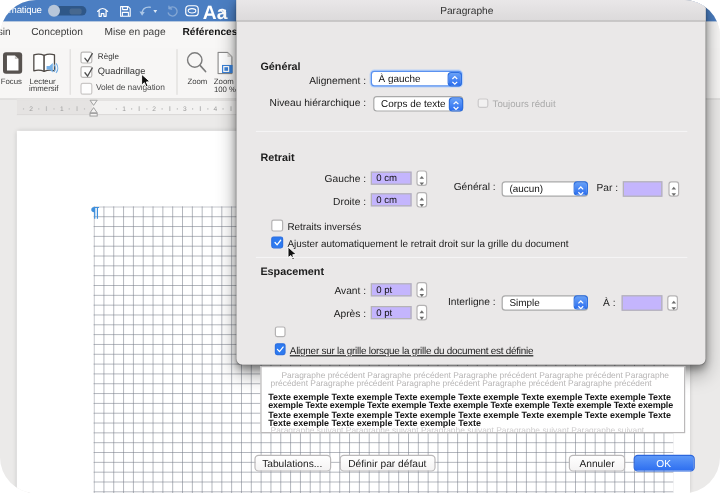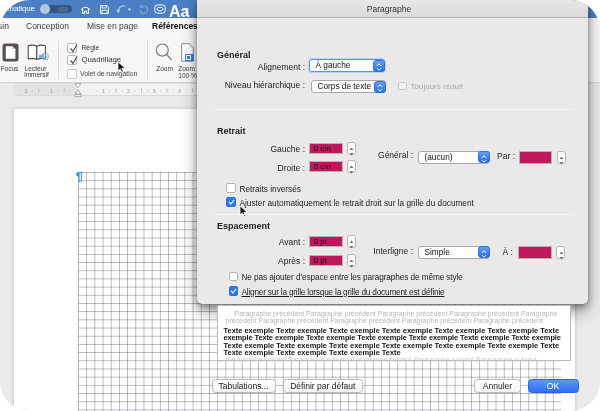--- a/index.html
+++ b/index.html
@@ -48,21 +48,21 @@
 #seg .s1 { position:absolute; left:0; top:0; width:93px; height:14px; background:#2d7af0; color:#fff; border-radius:4px 0 0 4px; text-align:center; line-height:14px; }
 #seg .s2 { position:absolute; left:93px; top:0; width:71px; height:14px; background:#fff; color:#111; border:1px solid #bcbabb; border-left:none; border-radius:0 4px 4px 0; text-align:center; line-height:13px; font-size:8.5px; }
 .hdr { position:absolute; font-size:9px; font-weight:bold; color:#1c1c1c; white-space:nowrap; }
 .lbl { position:absolute; font-size:8.5px; color:#1c1c1c; white-space:nowrap; text-align:right; }
 .sep { position:absolute; left:16px; width:360px; height:1px; background:#d6d4d5; border-bottom:1px solid rgba(255,255,255,0.75); }
 
 .popup { position:absolute; height:13px; background:#fff; border:1px solid #a9a9a9; border-radius:3px; font-size:8.5px; color:#111;text-decoration:underline; }
 .popup .pt { position:absolute; left:5.5px; top:1px; font-size:8.25px; white-space:nowrap; }
 .popup .pb { position:absolute; right:-0.5px; top:-0.5px; bottom:-0.5px; width:11.5px; height:auto; background:linear-gradient(#66a0f8,#2d6ff0); border-radius:3px; border:1px solid #2d6fe0; }
 .popup.focus { border-color:#5b92f0; box-shadow:0 0 0 1px #b9d2f8; }
-.field { position:absolute; background:#be185d; border:1px solid #b5b3b4; font-size:8px; color:#111; }
+.field { position:absolute; background:#c4b5fd; border:1px solid #b5b3b4; font-size:8px; color:#111; }
 .field .ft { position:absolute; left:4px; top:0px; white-space:nowrap; }
 .stepper { position:absolute; width:9px; height:13px; background:#fff; border:1px solid #b5b3b4; border-radius:2.5px; }
 .dcb { position:absolute; width:9.5px; height:9.5px; border:1px solid #b4b2b3; border-radius:2px; background:#fff; }
 .dcb.on { background:#2d7af0; border-color:#2d6fe0; }
 .dcbtext { position:absolute; font-size:8.25px; color:#1c1c1c; white-space:nowrap; }
 .dcbtext.dis { color:#b5b3b4; }
 
 #preview { position:absolute; left:19.5px; top:304.5px; width:354.5px; height:56.5px; background:#fff; border:1px solid #bbb9ba; overflow:hidden; }
 .pl { position:absolute; font-size:7px; white-space:nowrap; }
 .pl.gray { color:#b7b5b5; }
@@ -309,21 +309,20 @@
     <div class="lbl" style="left:290px;width:26px;top:247px">À :</div>
     <div class="field" style="left:321px;top:246px;width:34px;height:13px"></div>
     <div class="stepper" style="left:359px;top:246px">
       <svg width="7" height="11" viewBox="0 0 7 11" style="margin:0.5px 0 0 0.5px">
           <path d="M3.5 1.6 L5.4 4 H1.6 Z" fill="#6d6d6d"></path>
           <path d="M3.5 9.4 L5.4 7 H1.6 Z" fill="#6d6d6d"></path>
         </svg>
     </div>
 
     <div class="dcb" style="left:31.5px;top:271.5px"></div>
-    <div class="dcbtext" style="left:44.5px;top:273px;letter-spacing:-0.1px;">Ne pas ajouter d'espace entre les paragraphes de même style</div>
     <div class="dcb on" style="left:31.5px;top:286px"></div>
     <svg class="abs" style="left:33px;top:288px" width="7" height="6" viewBox="0 0 7 6">
         <path d="M1.2 3.1 l1.7 1.9 l3 -3.8" stroke="#fff" stroke-width="1.05" fill="none" stroke-linecap="round"></path>
       </svg>
     <div class="dcbtext" style="left:44.5px;top:287.5px;letter-spacing:-0.2px;text-decoration:underline;">Aligner sur la grille lorsque la grille du document est définie</div>
 
     <div id="preview">
       <div class="pl gray" style="left:17px;top:4px">Paragraphe précédent Paragraphe précédent Paragraphe précédent Paragraphe précédent Paragraphe</div>
       <div class="pl gray" style="left:8px;top:11.5px">précédent Paragraphe précédent Paragraphe précédent Paragraphe précédent Paragraphe précédent</div>
       <div class="pl blk" style="left:6px;top:20px">Texte exemple Texte exemple Texte exemple Texte exemple Texte exemple Texte exemple Texte</div>

